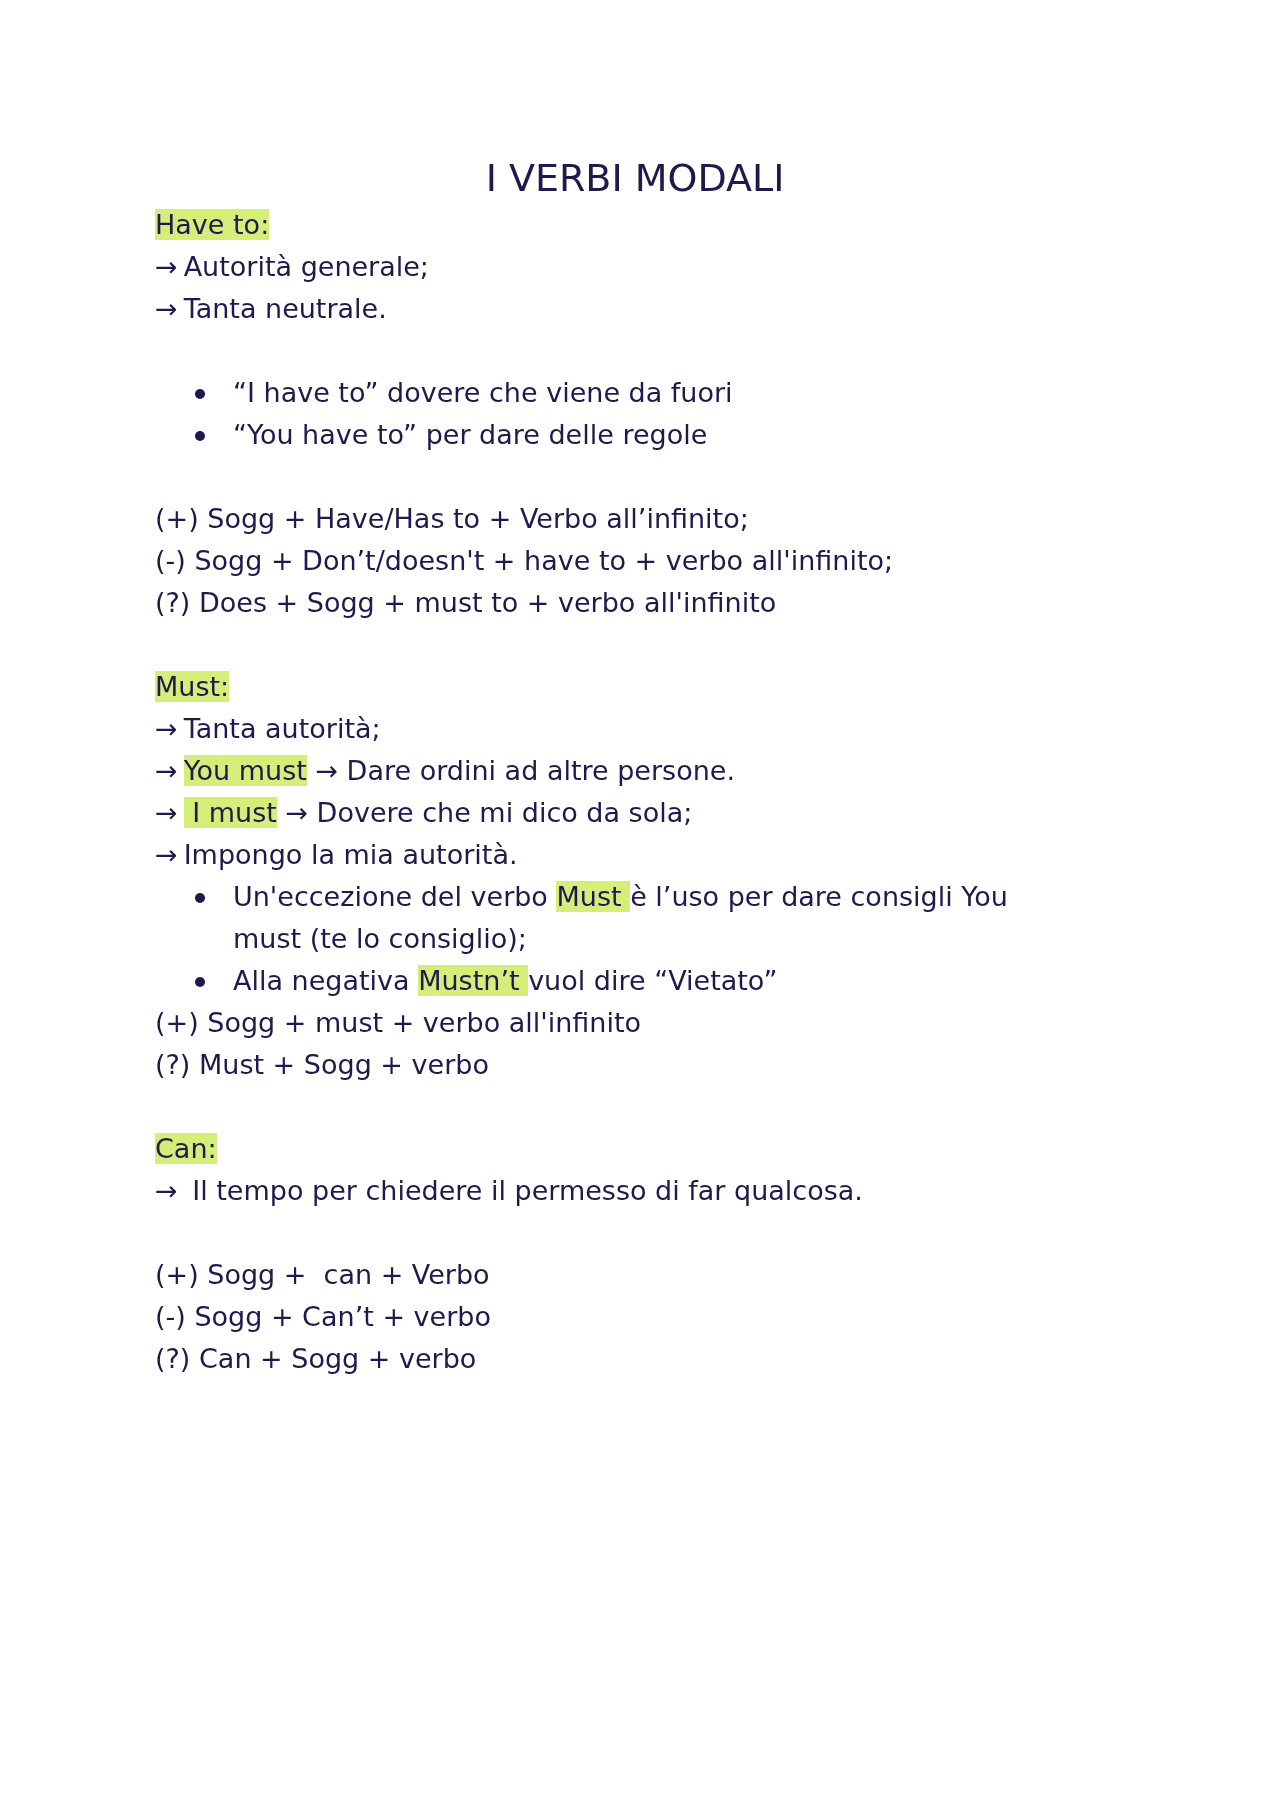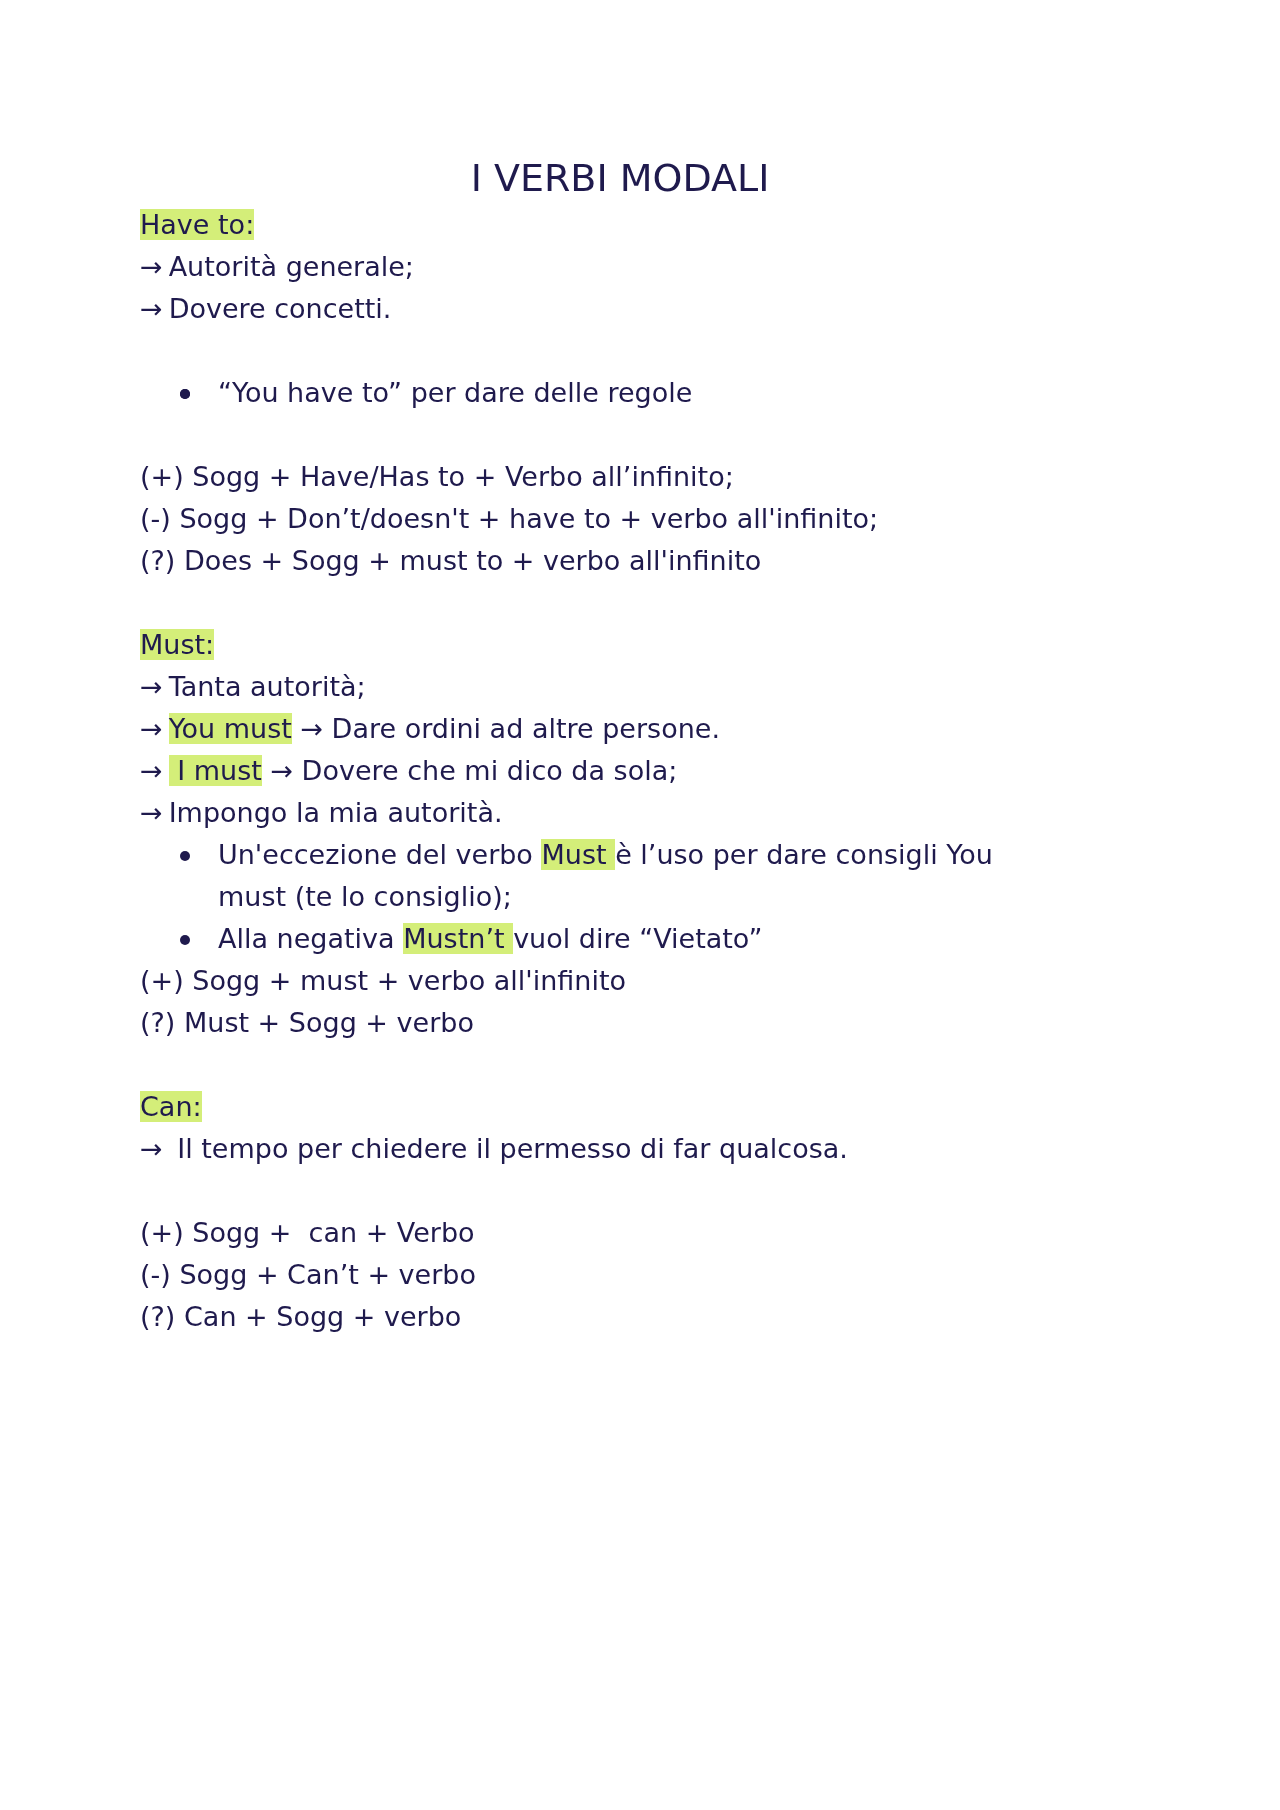--- a/index.html
+++ b/index.html
@@ -10,21 +10,21 @@
     body {
       width: 1280px;
       height: 1810px;
       position: relative;
       overflow: hidden;
       font-family: "DejaVu Sans", sans-serif;
       color: #1f1a4d;
     }
     .page {
       position: absolute;
-      left: 140px;
+      left: 155px;
       top: 152px;
       width: 960px;
     }
     .title {
       text-align: center;
       font-size: 38px;
       line-height: 52px;
       font-weight: normal;
       margin: 0 0 0 170px;
       width: 620px;
@@ -69,24 +69,24 @@
 </head>
 <body>
 
 <div class="page">
 
   <h1 class="title">I VERBI MODALI</h1>
 
   <section>
     <p class="line"><span class="hl">Have to:</span></p>
     <p class="line"><span class="arrow">→</span><span>Autorità generale;</span></p>
-    <p class="line"><span class="arrow">→</span><span>Dovere concetti.</span></p>
+    <p class="line"><span class="arrow">→</span><span>Tanta neutrale.</span></p>
     <div class="gap"></div>
     <ul class="bullets first">
-      <li><span class="dot"></span></li>
+      <li><span class="dot"></span><span>“I have to” dovere che viene da fuori</span></li>
       <li><span class="dot"></span><span>“You have to” per dare delle regole</span></li>
     </ul>
     <div class="gap"></div>
     <p class="line">(+) Sogg + Have/Has to + Verbo all’infinito;</p>
     <p class="line">(-) Sogg + Don’t/doesn't + have to + verbo all'infinito;</p>
     <p class="line">(?) Does + Sogg + must to + verbo all'infinito</p>
   </section>
 
   <div class="gap"></div>
 

